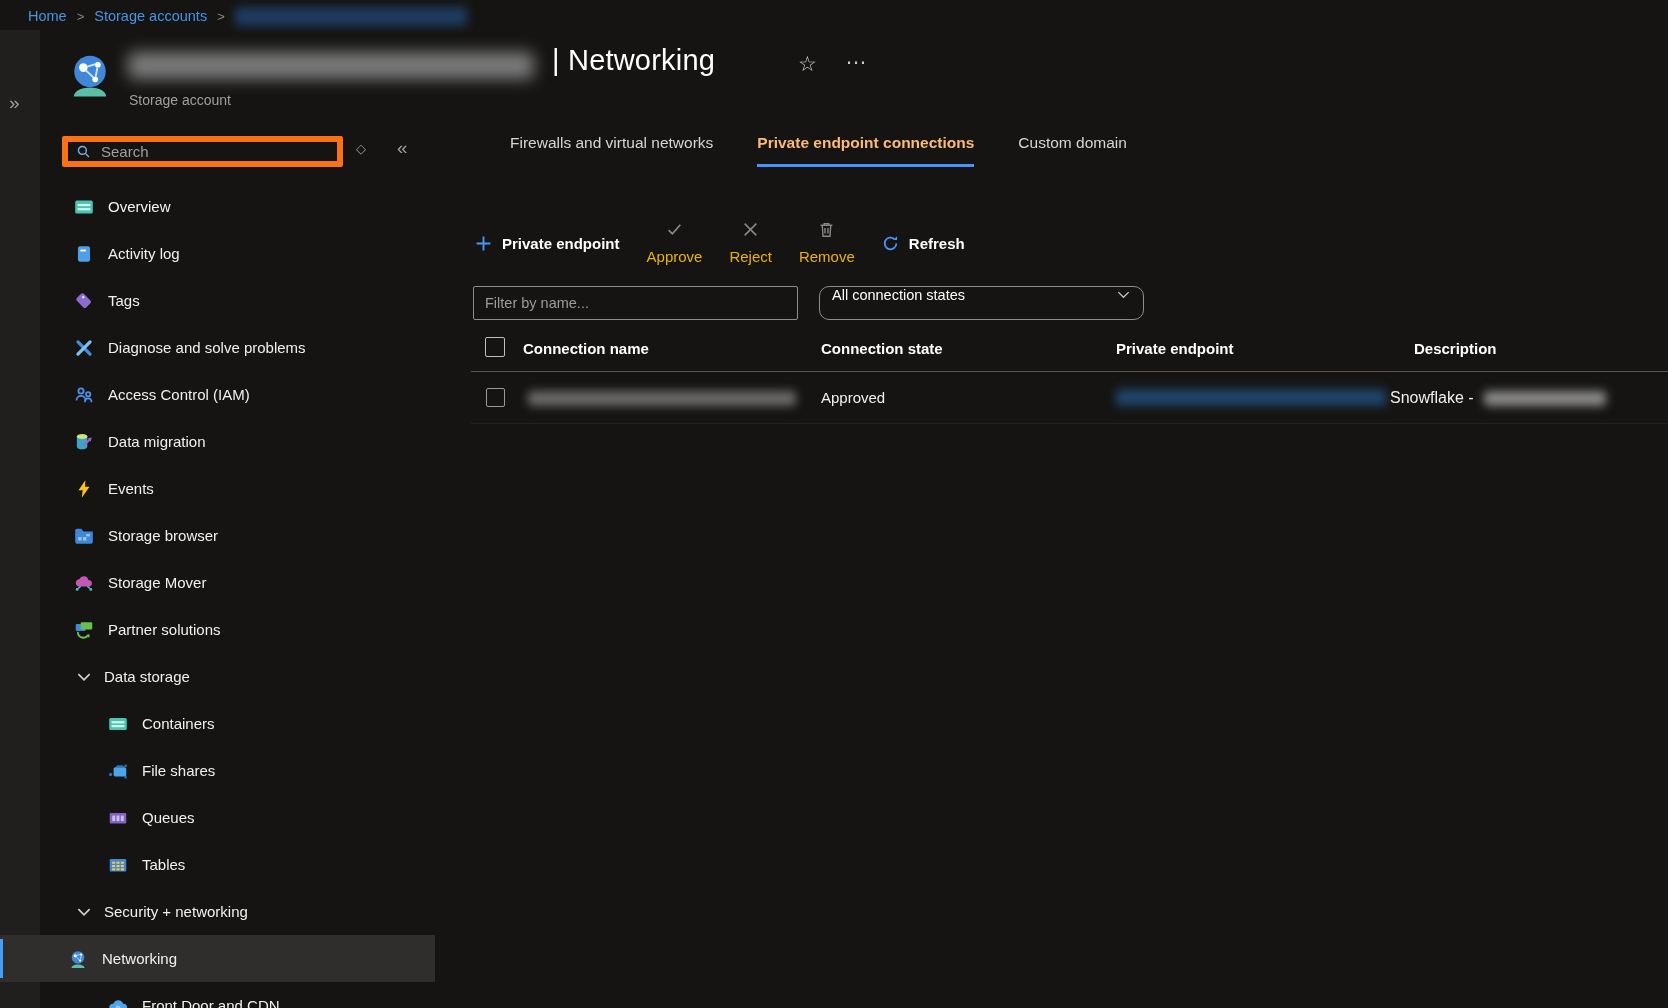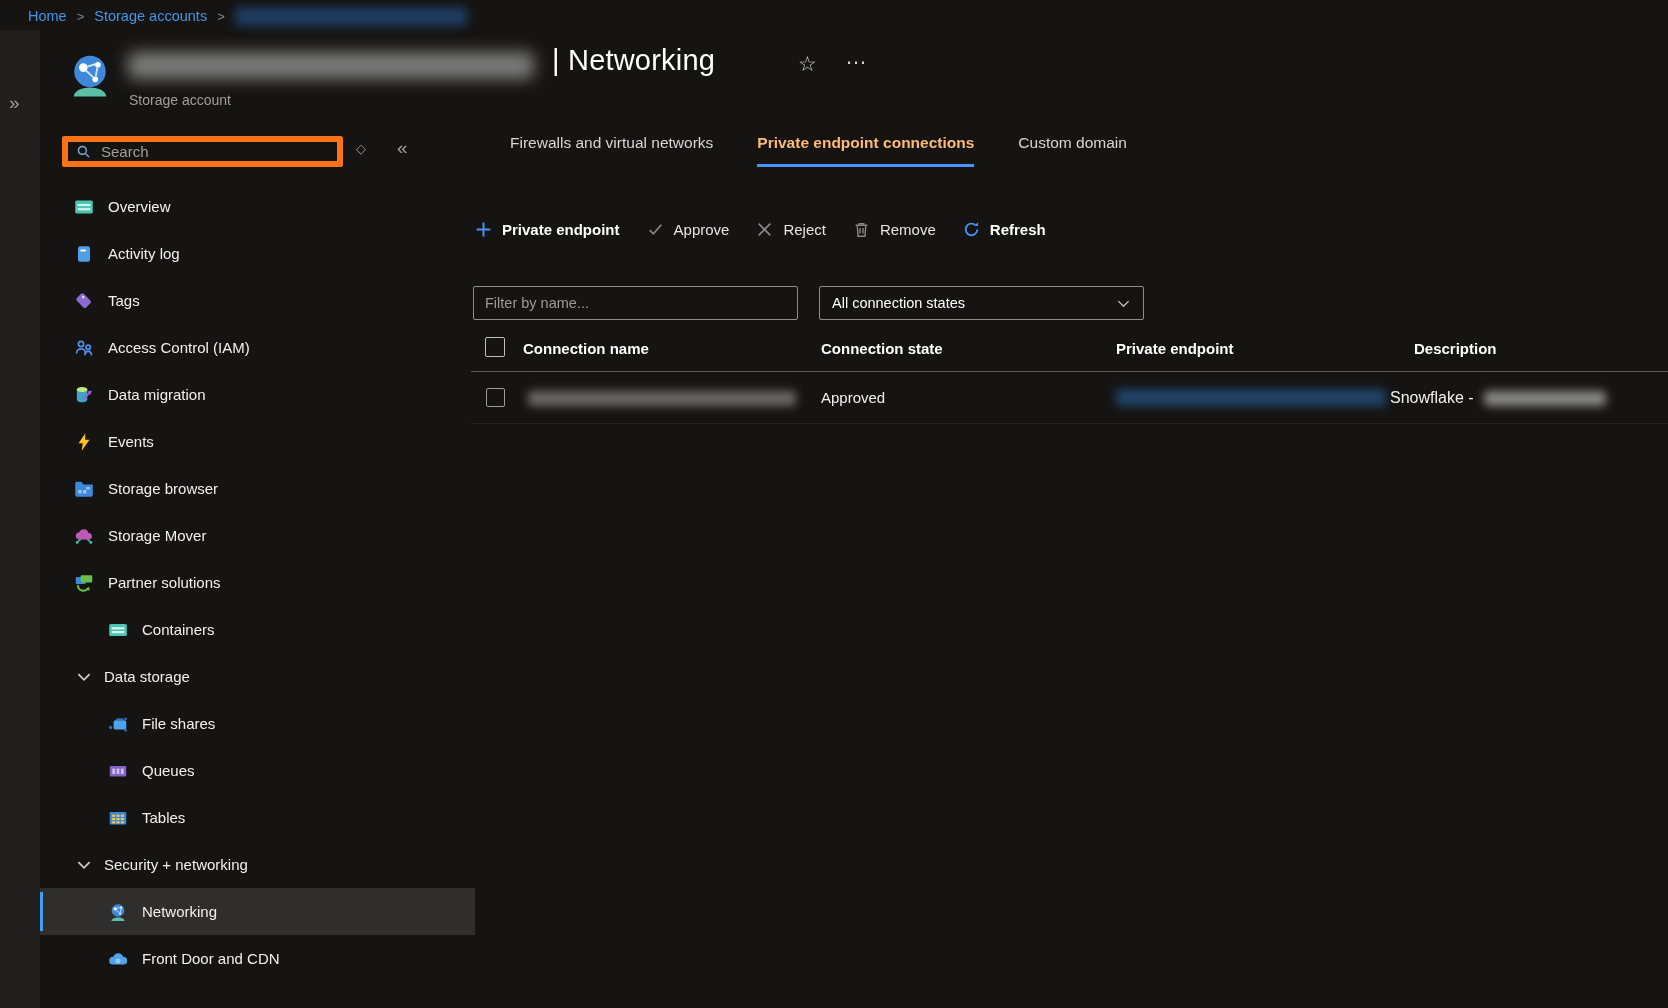--- a/index.html
+++ b/index.html
@@ -26,37 +26,37 @@
               display:flex;align-items:center;padding:0 8px;gap:8px;background:transparent;box-sizing:border-box;}
   .search-box input{flex:1;background:transparent;border:none;outline:none;color:#d2d0ce;font-size:15px;font-family:inherit;}
   .search-box input::placeholder{color:#a19f9d;}
   .side-diamond{position:absolute;left:356px;top:141px;color:#a19f9d;font-size:13px;cursor:pointer;}
   .side-collapse{position:absolute;left:397px;top:137px;color:#a19f9d;font-size:19px;cursor:pointer;}
   .menu{position:absolute;left:0;top:183px;width:456px;}
   .mi{position:relative;height:47px;display:flex;align-items:center;gap:13px;padding-left:73px;width:375px;cursor:pointer;font-size:15px;color:#f1f0ee;}
   .mi.sub{padding-left:107px;width:341px;}
   .mi .ic{width:22px;height:22px;flex:0 0 22px;}
   .mi.group .ic{width:18px;height:18px;flex:0 0 18px;margin-left:2px;margin-right:-2px;}
-  .mi.selected{background:#2f2e2d;width:368px;margin-left:40px;padding-left:67px;}
+  .mi.selected{background:#2f2e2d;width:368px;padding-left:67px;}
   .mi.selected::before{content:"";position:absolute;left:0;top:4px;bottom:4px;width:3px;background:#479ef5;}
   
   .tabs{position:absolute;left:471px;top:134px;display:flex;gap:44px;font-size:15.5px;margin-left:39px;}
   .tab{padding-bottom:12px;color:#d8d6d4;cursor:pointer;border-bottom:3px solid transparent;}
   .tab.active{color:#fdba74;font-weight:700;border-bottom:3px solid #4894fe;}
   
   .toolbar{position:absolute;left:475px;top:221px;display:flex;align-items:center;gap:27px;font-size:15px;}
   .tb{display:flex;align-items:center;gap:10px;cursor:pointer;color:#ffffff;font-weight:600;}
-  .tb.disabled{color:#e5e5e5;font-weight:400;cursor:default;}
+  .tb.disabled{color:#eab308;font-weight:400;cursor:default;flex-direction:column;}
   .tb svg{width:17px;height:17px;}
   
   .filter-input{position:absolute;left:473px;top:286px;width:325px;height:34px;border:1px solid #8f8d8b;border-radius:2px;
                 background:transparent;color:#d2d0ce;font-size:14.5px;font-family:inherit;padding:12px 11px;box-sizing:border-box;outline:none;}
   .filter-input::placeholder{color:#9d9b99;}
-  .state-select{position:absolute;left:819px;top:286px;width:325px;height:34px;border:1px solid #8f8d8b;border-radius:2px;
-                display:flex;align-items:center;justify-content:space-between;padding:0 12px;box-sizing:border-box;cursor:pointer;}
+  .state-select{position:absolute;left:819px;top:286px;width:325px;height:34px;border:1px solid #8f8d8b;border-radius:10px;
+                display:flex;align-items:flex-start;justify-content:space-between;padding:0 12px;box-sizing:border-box;cursor:pointer;}
   .state-select span{font-size:14.5px;color:#ffffff;}
   
   .cbx{position:absolute;width:20px;height:20px;border:1px solid #c0beba;border-radius:2px;box-sizing:border-box;cursor:pointer;background:transparent;}
   .cbx.row{border-color:#9d9b99;width:19px;height:19px;}
   .th{position:absolute;top:340px;font-size:15px;font-weight:700;color:#ffffff;}
   .tdiv{position:absolute;left:471px;top:371px;width:1197px;height:1px;background:#5a5856;}
   .td{position:absolute;top:389px;font-size:15px;color:#f1f0ee;}
   .name-redact{position:absolute;left:528px;top:391px;width:268px;height:15px;background:#6b6a68;}
   .pe-redact{position:absolute;left:1116px;top:389px;width:270px;height:17px;background:#204469;cursor:pointer;}
   .desc-wrap{position:absolute;left:1390px;top:389px;display:flex;align-items:center;gap:10px;}
@@ -130,20 +130,27 @@
     <div class="mi">
       <svg class="ic" viewBox="0 0 20 20">
           <g transform="rotate(45 10 10)">
             <rect x="3.5" y="5.5" width="12" height="9" rx="1.8" fill="#8b6bd0"></rect>
             <circle cx="7" cy="8" r="1.2" fill="#e8e0f8"></circle>
           </g>
         </svg>
       <span>Tags</span>
     </div>
 
+    <div class="mi">
+      <svg class="ic" viewBox="0 0 20 20">
+          <path d="M4.5 4.5L15.5 15.5" stroke="#3f8fd9" stroke-width="3" stroke-linecap="round"></path>
+          <path d="M15.5 4.5L4.5 15.5" stroke="#7cc0f2" stroke-width="3" stroke-linecap="round"></path>
+        </svg>
+      <span>Diagnose and solve problems</span>
+    </div>
 
     <div class="mi">
       <svg class="ic" viewBox="0 0 20 20" fill="none" stroke="#4f8fe8" stroke-width="1.6">
           <circle cx="7.3" cy="6.3" r="2.4"></circle>
           <path d="M3.2 15c0-2.6 1.9-4.2 4.1-4.2s4.1 1.6 4.1 4.2"></path>
           <circle cx="13.8" cy="9.3" r="2"></circle>
           <path d="M10.8 16.6c0-2.2 1.4-3.6 3-3.6s3 1.4 3 3.6"></path>
         </svg>
       <span>Access Control (IAM)</span>
     </div>
@@ -188,34 +195,34 @@
     <div class="mi">
       <svg class="ic" viewBox="0 0 20 20">
           <rect x="2.5" y="4.5" width="9" height="6.5" rx="1" fill="#3f88d9"></rect>
           <rect x="7" y="3" width="10.5" height="6.5" rx="1" fill="#6abf4b"></rect>
           <path d="M4.5 12.5a5 5 0 009.2 2.2" stroke="#6abf4b" stroke-width="1.8" fill="none" stroke-linecap="round"></path>
           <path d="M14.8 17.3l.4-3.2-3.1.9z" fill="#6abf4b"></path>
         </svg>
       <span>Partner solutions</span>
     </div>
 
+    <div class="mi group">
+      <svg class="ic" viewBox="0 0 16 16" fill="none">
+          <path d="M3 5.5l5 5 5-5" stroke="#d2d0ce" stroke-width="1.5"></path>
+        </svg>
+      <span>Data storage</span>
+    </div>
+
     <div class="mi sub">
       <svg class="ic" viewBox="0 0 20 20">
           <rect x="2" y="4.5" width="16" height="11" rx="1.5" fill="#49c5b1"></rect>
           <rect x="4.2" y="7.4" width="11.6" height="2" fill="#d6f3ee"></rect>
           <rect x="4.2" y="10.9" width="11.6" height="2" fill="#d6f3ee"></rect>
         </svg>
       <span>Containers</span>
-    </div>
-
-    <div class="mi group">
-      <svg class="ic" viewBox="0 0 16 16" fill="none">
-          <path d="M3 5.5l5 5 5-5" stroke="#d2d0ce" stroke-width="1.5"></path>
-        </svg>
-      <span>Data storage</span>
     </div>
 
     <div class="mi sub">
       <svg class="ic" viewBox="0 0 20 20">
           <circle cx="3.3" cy="13.2" r="1.5" fill="#2f6fb8"></circle>
           <rect x="6" y="6.5" width="11.5" height="8.5" rx="1.5" fill="#4fa3e8"></rect>
           <path d="M7.5 6.5l1.8-1.8h4.9L16 6.5z" fill="#2f6fb8"></path>
           <rect x="15.8" y="4.2" width="2.2" height="2.2" fill="#2f6fb8"></rect>
           <rect x="15.8" y="14.6" width="2.2" height="2.2" fill="#2f6fb8"></rect>
         </svg>

